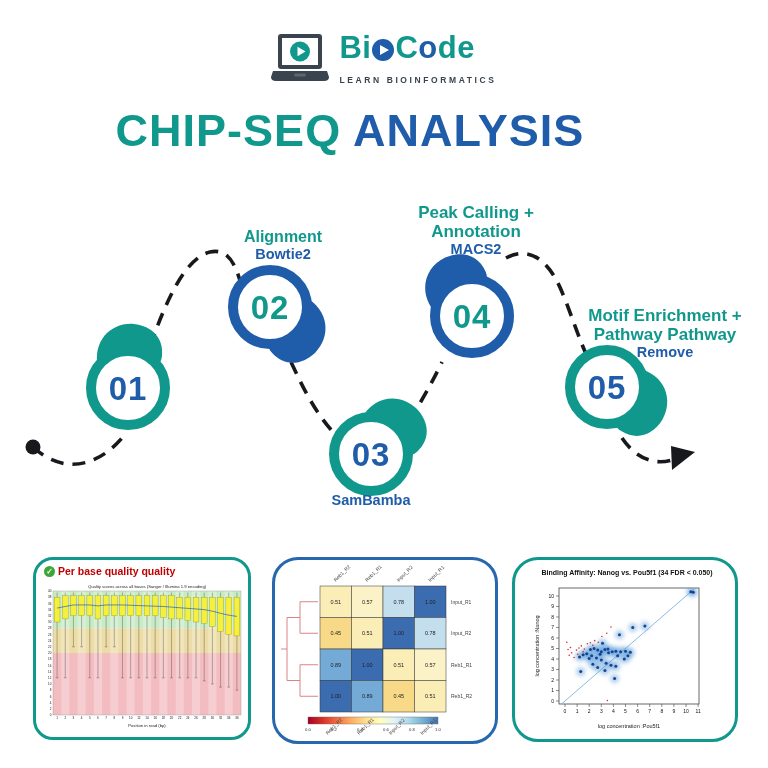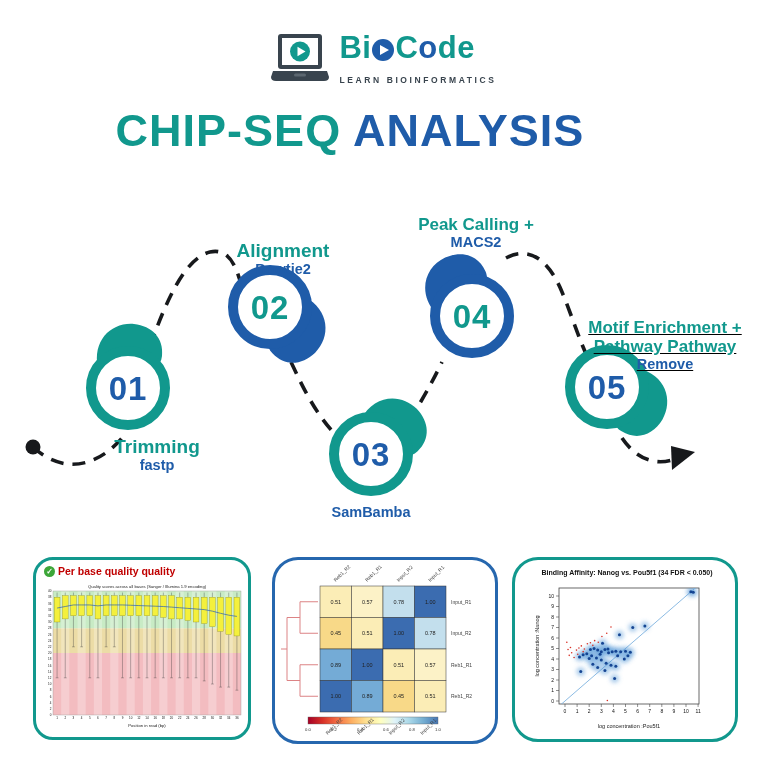--- a/index.html
+++ b/index.html
@@ -23,22 +23,22 @@
   .main-title{position:absolute;top:104px;left:0;width:700px;text-align:center;font-size:45px;font-weight:bold;letter-spacing:1px;line-height:1.2;}
   .main-title .t1{color:var(--teal)} .main-title .t2{color:var(--blue)}
 
   
   .flow-svg{position:absolute;left:0;top:0;width:768px;height:768px;}
   .dashline{fill:none;stroke:var(--dash);stroke-width:3.6;stroke-dasharray:13 9;}
   .ring{fill:#fff;stroke-width:10;}
   .stroke-teal{stroke:var(--teal)} .stroke-blue{stroke:var(--blue)}
   .fill-teal{fill:var(--teal)} .fill-blue{fill:var(--blue)} .fill-dash{fill:var(--dash)}
   .num{font-family:"Liberation Sans",sans-serif;font-size:33px;font-weight:bold;text-anchor:middle;letter-spacing:1px;}
-  .step-label{position:absolute;text-align:center;line-height:1.12;margin-top:12px;}
-  .step-label .l1,.step-label .l2{display:block;font-weight:bold;font-size:19px;color:var(--teal);}
+  .step-label{position:absolute;text-align:center;line-height:1.12;}
+  .step-label .l1,.step-label .l2{display:block;font-weight:bold;font-size:16px;color:var(--teal);}
   .step-label .tool{display:block;font-weight:bold;font-size:14.5px;color:var(--blue);}
   .step-label.small .l1,.step-label.small .l2{font-size:17px;}
 
   
   .panel{position:absolute;background:#fff;}
   .panel-fastqc{left:33px;top:557px;width:218px;height:183px;border:3px solid var(--teal);border-radius:20px;}
   .panel-heatmap{left:272px;top:557px;width:226px;height:187px;border:3px solid #2667AE;border-radius:26px;}
   .panel-scatter{left:512px;top:557px;width:226px;height:185px;border:3px solid var(--teal);border-radius:26px;}
   .fq-head{position:absolute;left:8px;top:5px;display:flex;align-items:center;gap:3px;}
   .fq-check{width:11px;height:11px;border-radius:50%;background:var(--green);color:#fff;font-size:8px;font-weight:bold;display:flex;align-items:center;justify-content:center;}
@@ -114,36 +114,33 @@
       <circle r="37" class="ring stroke-blue"></circle>
       <text class="num" fill="#11988D" dy="12">04</text>
     </g>
     <g transform="translate(607,387)">
       <path class="fill-teal" transform="rotate(115)" d="M-30,-20 C-36,-48 -16,-66 6,-64 C24,-62 36,-50 34,-32 C33,-22 24,-14 10,-14 C-6,-14 -24,-10 -30,-20 Z"></path>
       <circle r="37" class="ring stroke-teal"></circle>
       <text class="num" fill="#1F5CA9" dy="12">05</text>
     </g>
   </svg>
 
-  <div class="step-label" style="left:67px;top:424px;width:180px;">
-    <span class="l1">Trimming</span>
-    <span class="tool">fastp</span>
-  </div>
   <div class="step-label" style="left:193px;top:228px;width:180px;">
     <span class="l1">Alignment</span>
     <span class="tool">Bowtie2</span>
   </div>
   <div class="step-label" style="left:261px;top:492px;width:220px;">
     <span class="tool">SamBamba</span>
   </div>
   <div class="step-label small" style="left:386px;top:203px;width:180px;">
     <span class="l1">Peak Calling +</span>
+    <span class="l2">Annotation</span>
     <span class="tool">MACS2</span>
   </div>
-  <div class="step-label small" style="left:575px;top:306px;width:180px;text-decoration:underline;">
+  <div class="step-label small" style="left:575px;top:306px;width:180px;">
     <span class="l1">Motif Enrichment +</span>
     <span class="l2">Pathway Pathway</span>
     <span class="tool">Remove</span>
   </div>
 
   <div class="panel panel-fastqc">
     <div class="fq-head">
       <span class="fq-check">✓</span>
       <span class="fq-title-text">Per base quality quality</span>
     </div>

